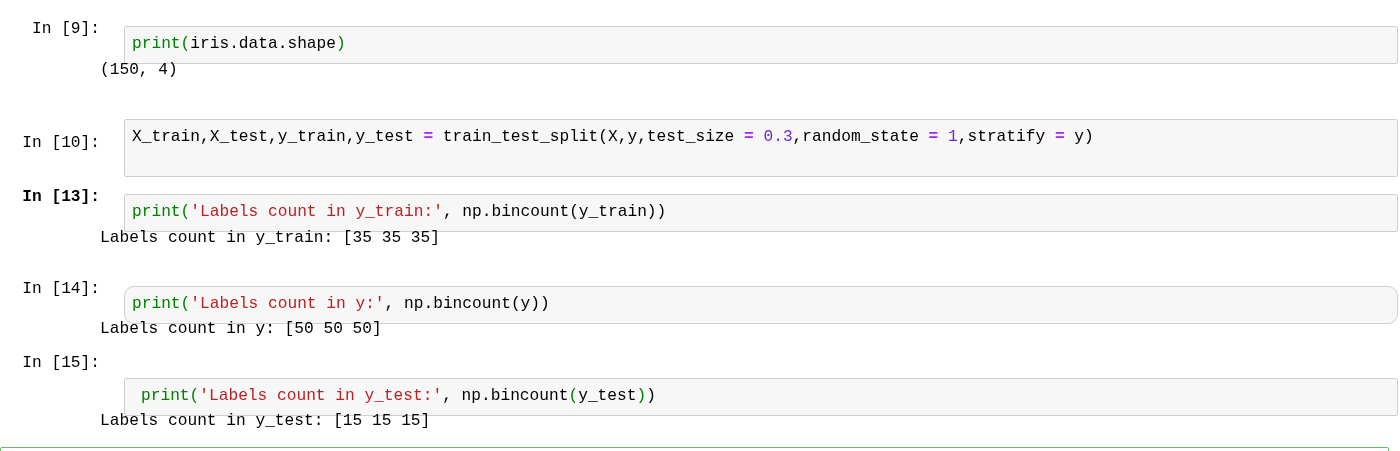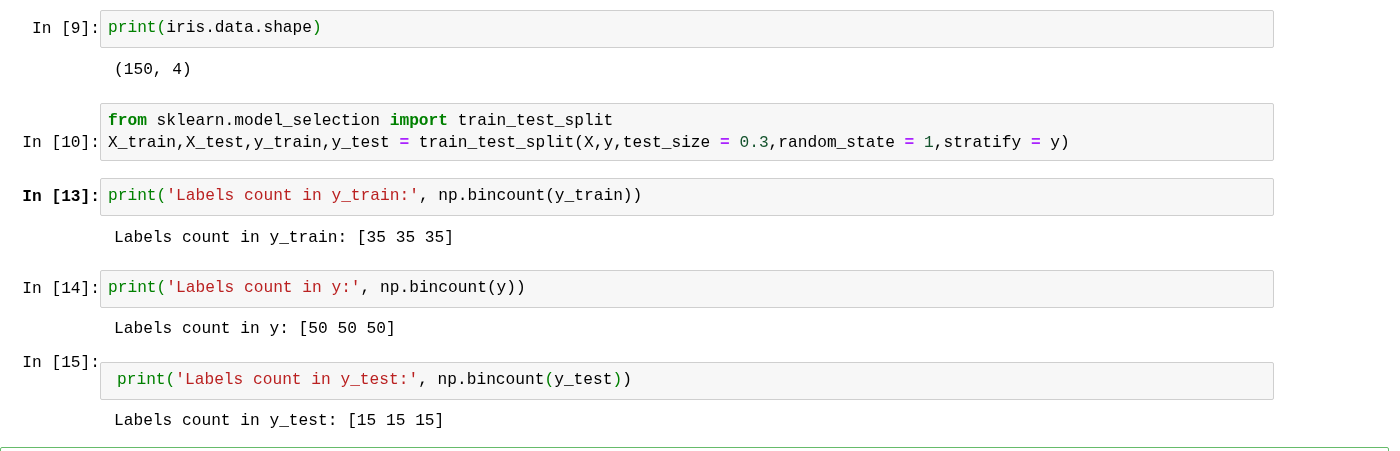--- a/index.html
+++ b/index.html
@@ -25,44 +25,45 @@
       position: absolute;
       right: 1300px;
       width: 100px;
       text-align: right;
       color: #000000;
       white-space: pre;
       line-height: 22px;
     }
     .input-area {
       position: absolute;
-      left: 100px;
-      width: 1174px;
+      left: 124px;
+      width: 1274px;
       background: #f7f7f7;
       border: 1px solid #cfcfcf;
       border-radius: 2px;
       box-sizing: border-box;
       padding: 6px 7px;
+      margin-top: 16px;
     }
     .code-line {
       white-space: pre;
       line-height: 22px;
       height: 22px;
     }
     .output {
       position: absolute;
-      left: 114px;
+      left: 100px;
       white-space: pre;
       line-height: 22px;
     }
     .kw { color: #008000; font-weight: bold; }
     .bi { color: #008000; }
     .str { color: #BA2121; }
     .op { color: #AA22FF; font-weight: bold; }
-    .num { color: #14532d; }
+    .num { color: #6d28d9; }
     .bracket-match { color: #008000; }
     .active-cell {
       position: absolute;
       left: 0;
       top: 447px;
       width: 1389px;
       height: 20px;
       border: 1px solid #66BB6A;
       border-radius: 2px;
       box-sizing: border-box;
@@ -75,36 +76,35 @@
   <div class="prompt" style="top:18px;">In [9]:</div>
   <div class="input-area" style="top:10px; height:38px;">
     <div class="code-line"><span class="bi">print</span><span class="bi">(</span><span>iris.data.shape</span><span class="bi">)</span></div>
   </div>
   <div class="output" style="top:59px;">(150, 4)</div>
 </div>
 
 <div class="cell" style="top:0;">
   <div class="prompt" style="top:111px;margin-top:21px;">In [10]:</div>
   <div class="input-area" style="top:103px; height:58px;">
-    <div class="code-line"><span class="kw">from</span><span> sklearn.model_selection </span><span class="kw">import</span><span> train_test_split</span></div>
     <div class="code-line"><span>X_train,X_test,y_train,y_test </span><span class="op">=</span><span> train_test_split(X,y,test_size </span><span class="op">=</span><span> </span><span class="num">0.3</span><span>,random_state </span><span class="op">=</span><span> </span><span class="num">1</span><span>,stratify </span><span class="op">=</span><span> y)</span></div>
   </div>
 </div>
 
 <div class="cell" style="top:0;">
   <div class="prompt" style="top:186px;font-weight:bold;">In [13]:</div>
   <div class="input-area" style="top:178px; height:38px;">
     <div class="code-line"><span class="bi">print</span><span class="bi">(</span><span class="str">'Labels count in y_train:'</span><span>, np.bincount(y_train))</span></div>
   </div>
   <div class="output" style="top:227px;">Labels count in y_train: [35 35 35]</div>
 </div>
 
 <div class="cell" style="top:0;">
   <div class="prompt" style="top:278px;">In [14]:</div>
-  <div class="input-area" style="top:270px; height:38px;">
+  <div class="input-area" style="top:270px; height:38px;border-radius:10px;">
     <div class="code-line"><span class="bi">print</span><span class="bi">(</span><span class="str">'Labels count in y:'</span><span>, np.bincount(y))</span></div>
   </div>
   <div class="output" style="top:318px;">Labels count in y: [50 50 50]</div>
 </div>
 
 <div class="cell" style="top:0;">
   <div class="prompt" style="top:352px;">In [15]:</div>
   <div class="input-area" style="top:362px; height:38px;padding-left:16px;">
     <div class="code-line"><span class="bi">print</span><span class="bi">(</span><span class="str">'Labels count in y_test:'</span><span>, np.bincount</span><span class="bracket-match">(</span><span>y_test</span><span class="bracket-match">)</span><span>)</span></div>
   </div>

